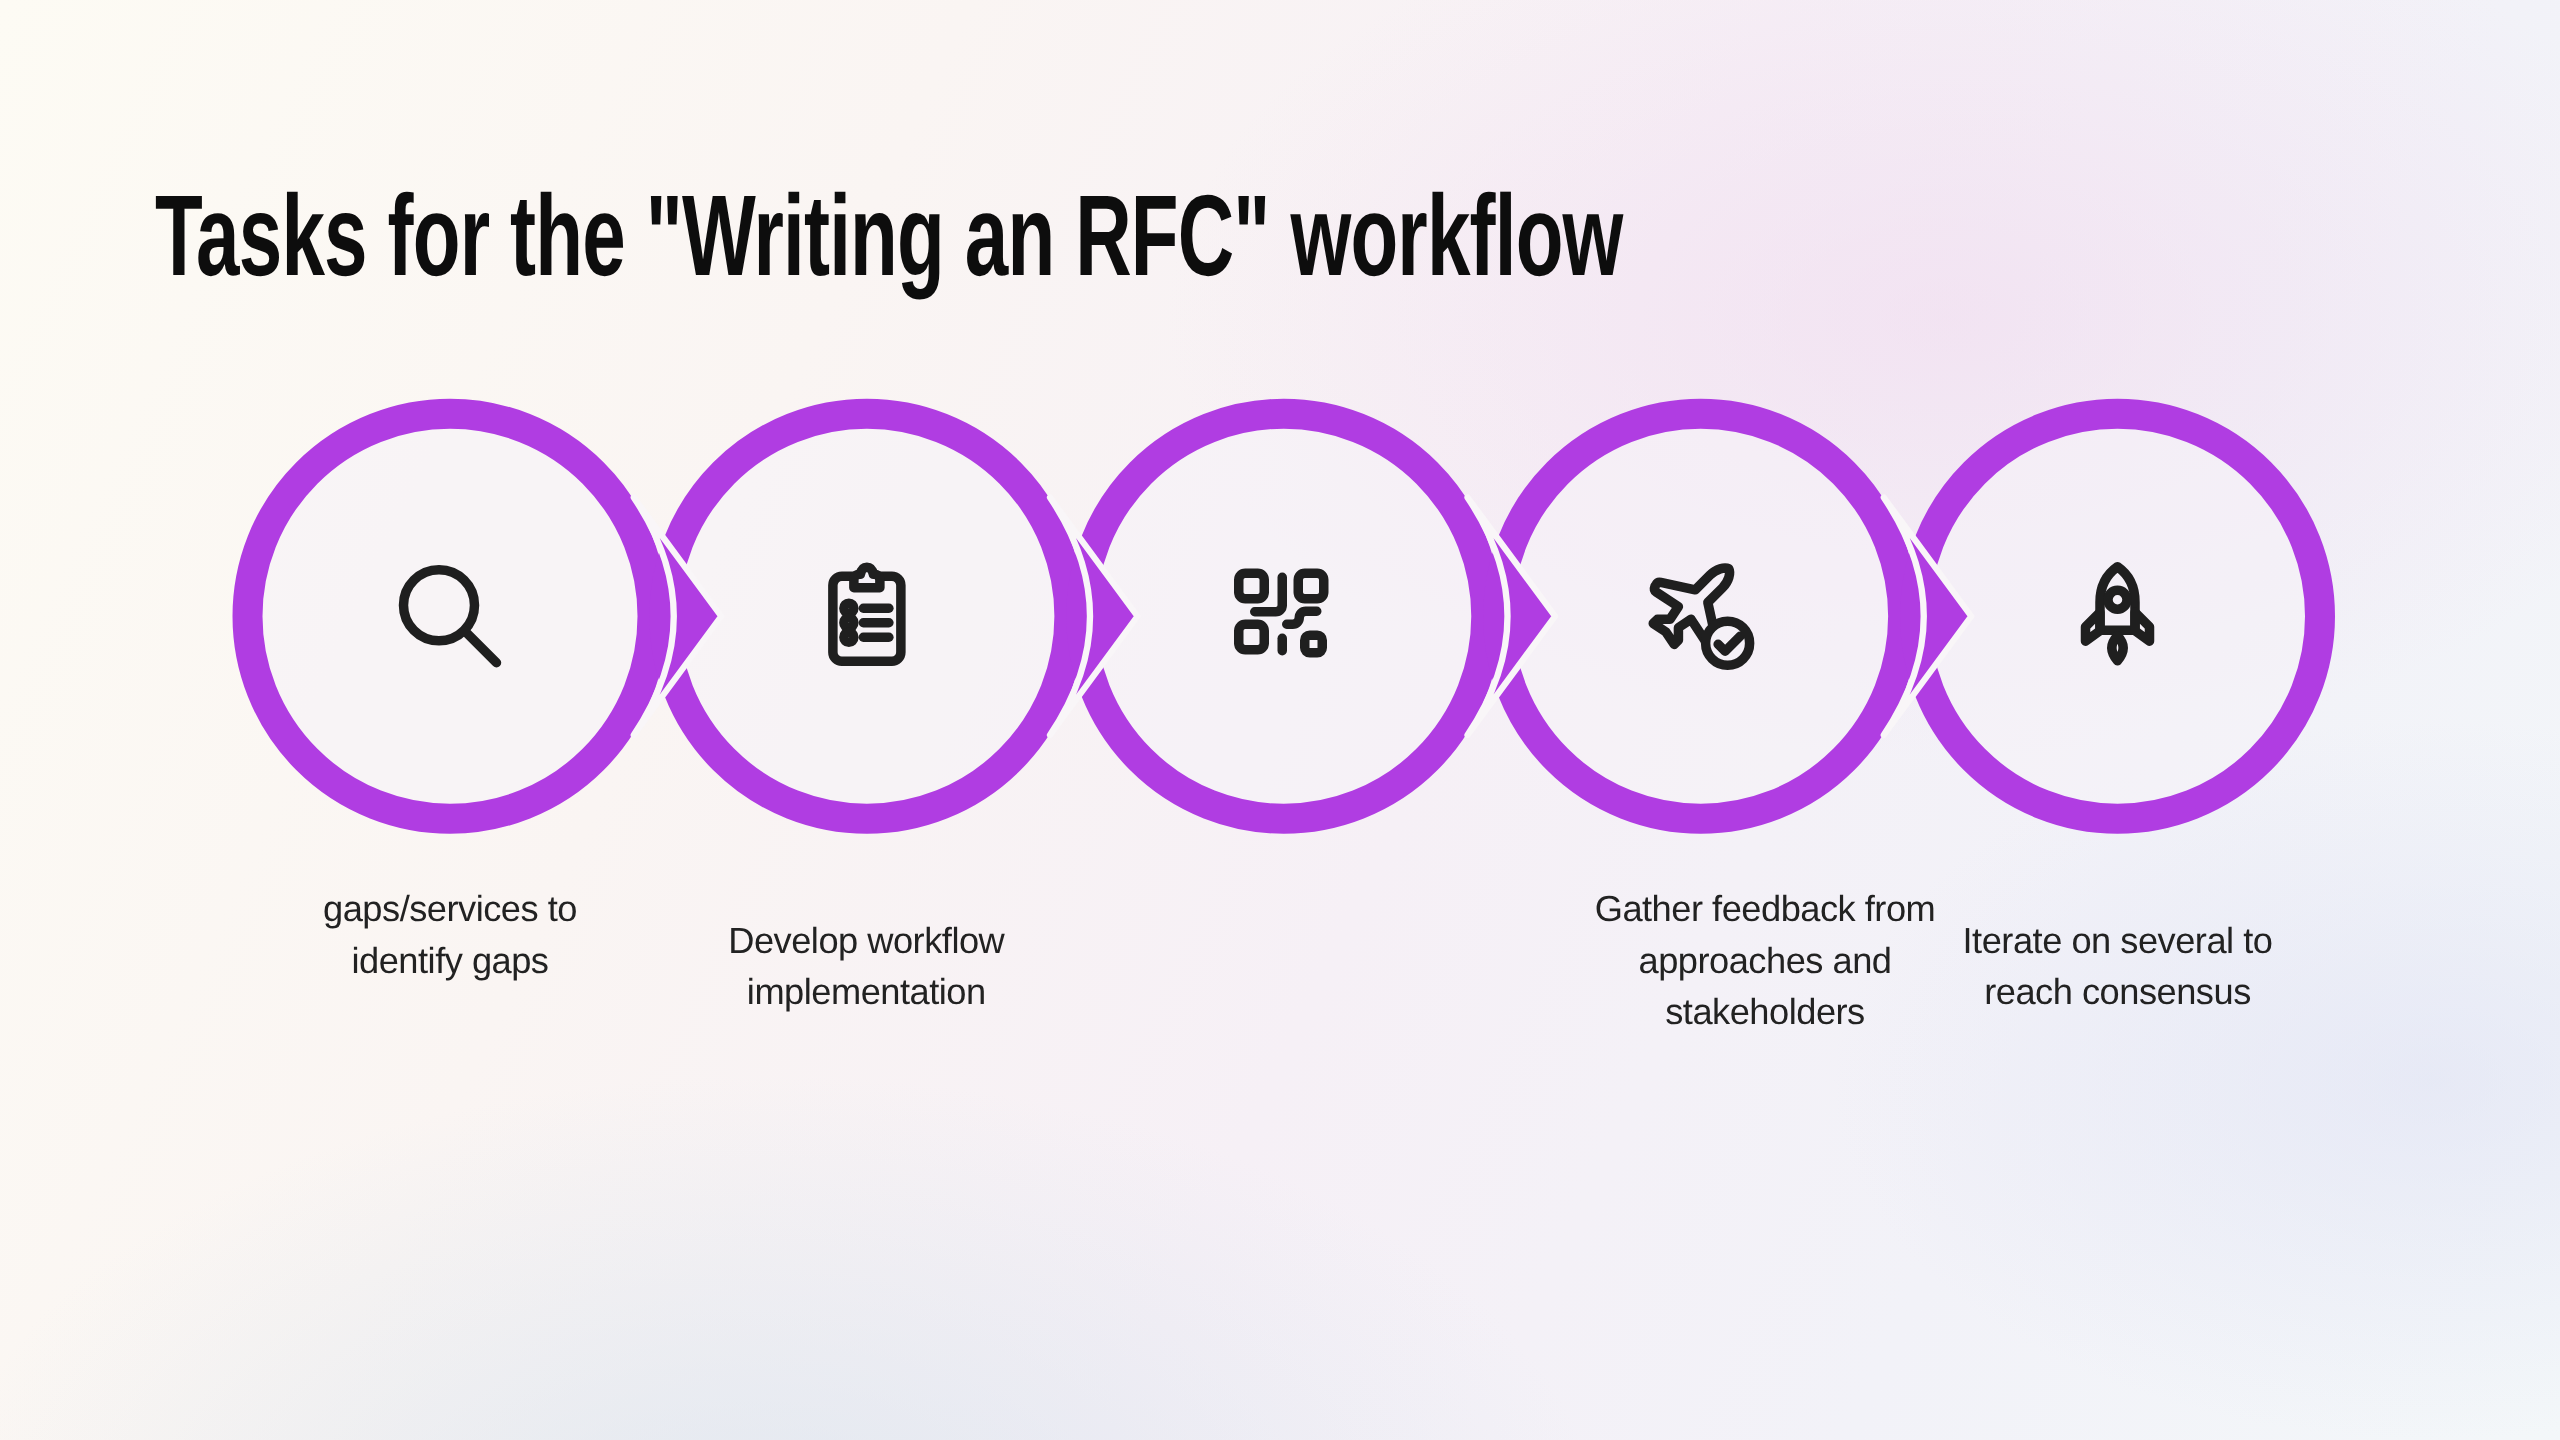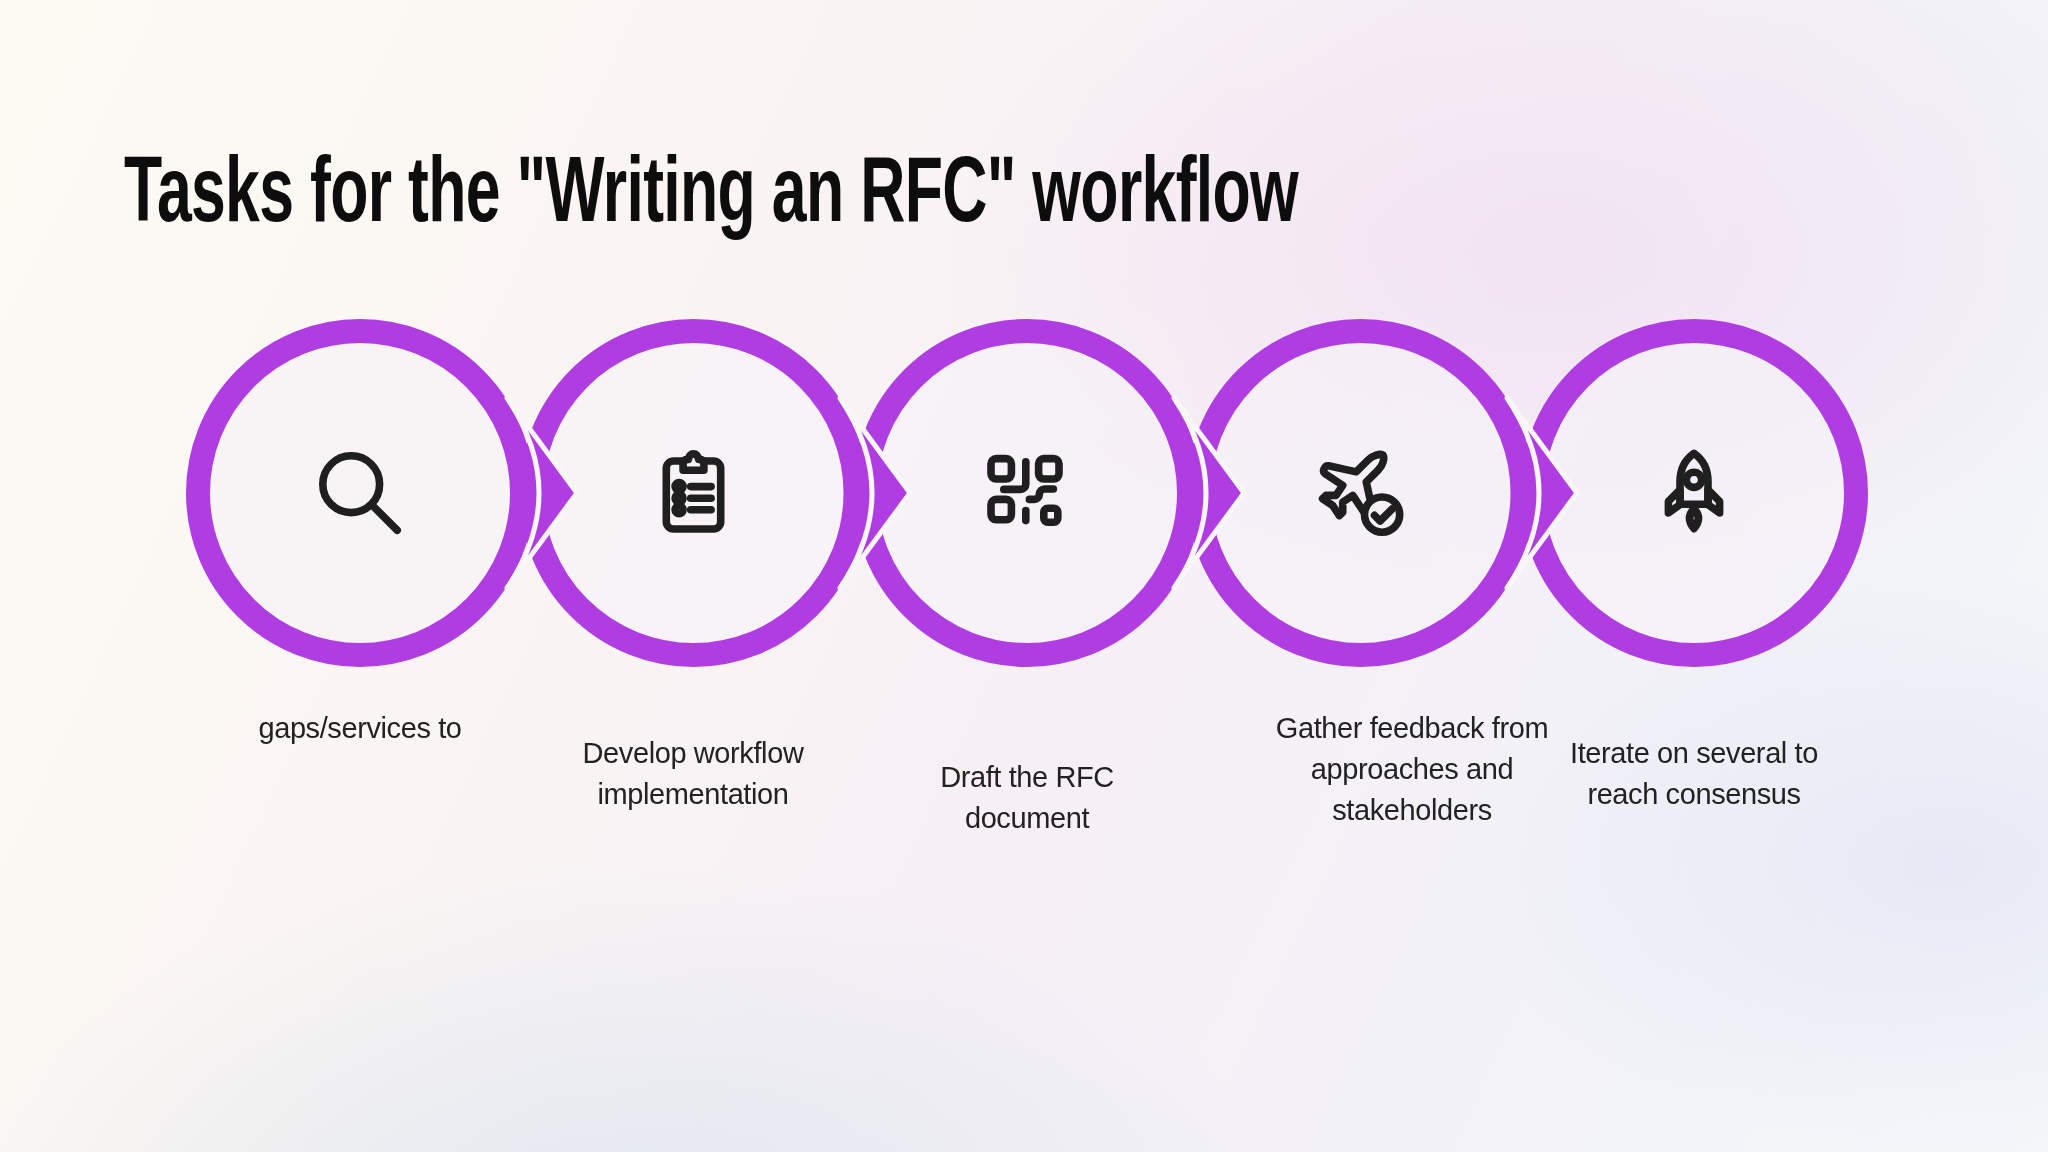--- a/index.html
+++ b/index.html
@@ -100,28 +100,25 @@
       <path d="M12 2.1c-2.3 1.6-3.5 4.1-3.5 7.1v5.6h7V9.2c0-3-1.2-5.5-3.5-7.1z"></path>
       <circle cx="12" cy="8.7" r="1.9"></circle>
       <path d="M8.5 11.2 5.6 14.1 V17 L8.5 14.9 Z"></path>
       <path d="M15.5 11.2 18.4 14.1 V17 L15.5 14.9 Z"></path>
       <path d="M12 15.9c-1.5 1.6-1.5 3.2 0 5 1.5-1.8 1.5-3.4 0-5z"></path>
     </g>
   </svg>
 
   <div class="step-label" style="left:180px;top:708px">
     <div>gaps/services to</div>
+    <div>identify gaps</div>
   </div>
   <div class="step-label" style="left:513px;top:733px">
     <div>Develop workflow</div>
     <div>implementation</div>
-  </div>
-  <div class="step-label" style="left:847px;top:757px">
-    <div>Draft the RFC</div>
-    <div>document</div>
   </div>
   <div class="step-label" style="left:1232px;top:708px">
     <div>Gather feedback from</div>
     <div>approaches and</div>
     <div>stakeholders</div>
   </div>
   <div class="step-label" style="left:1514px;top:733px">
     <div>Iterate on several to</div>
     <div>reach consensus</div>
   </div>

